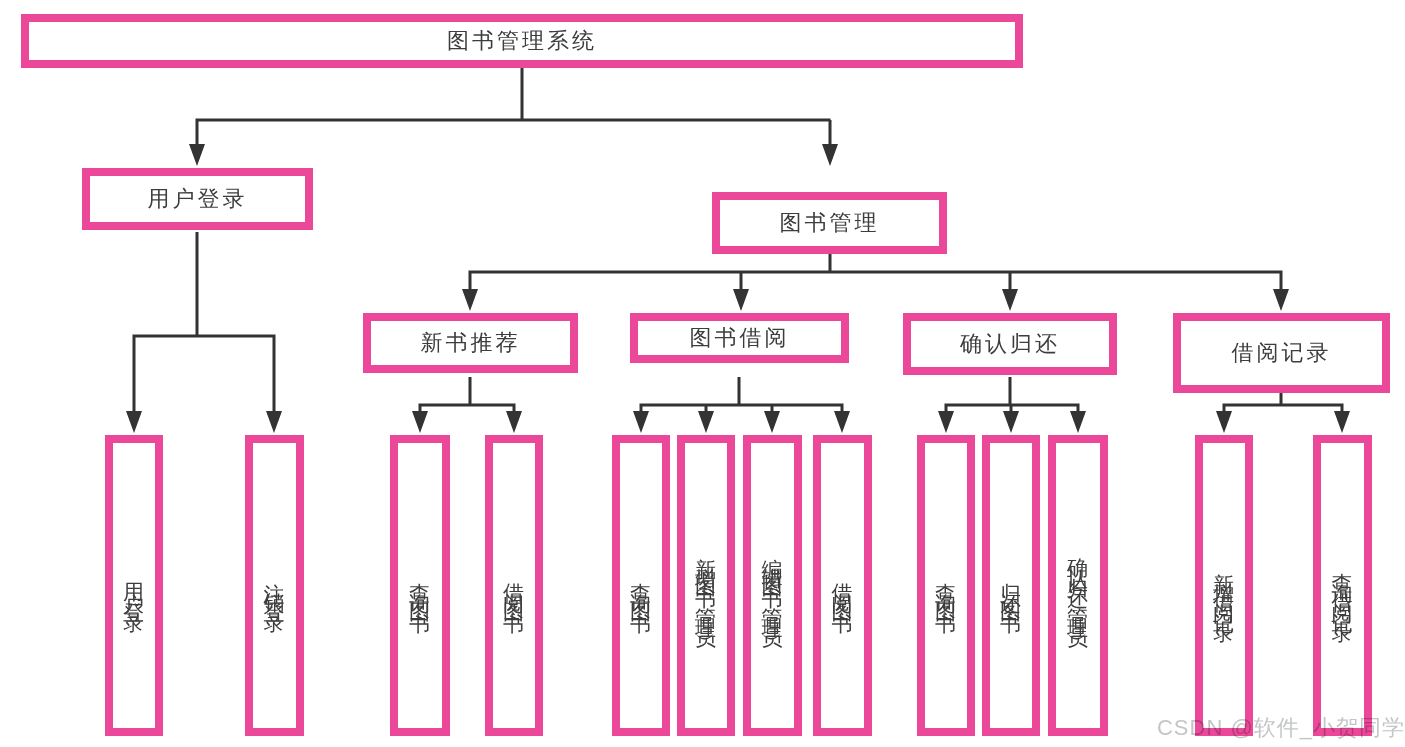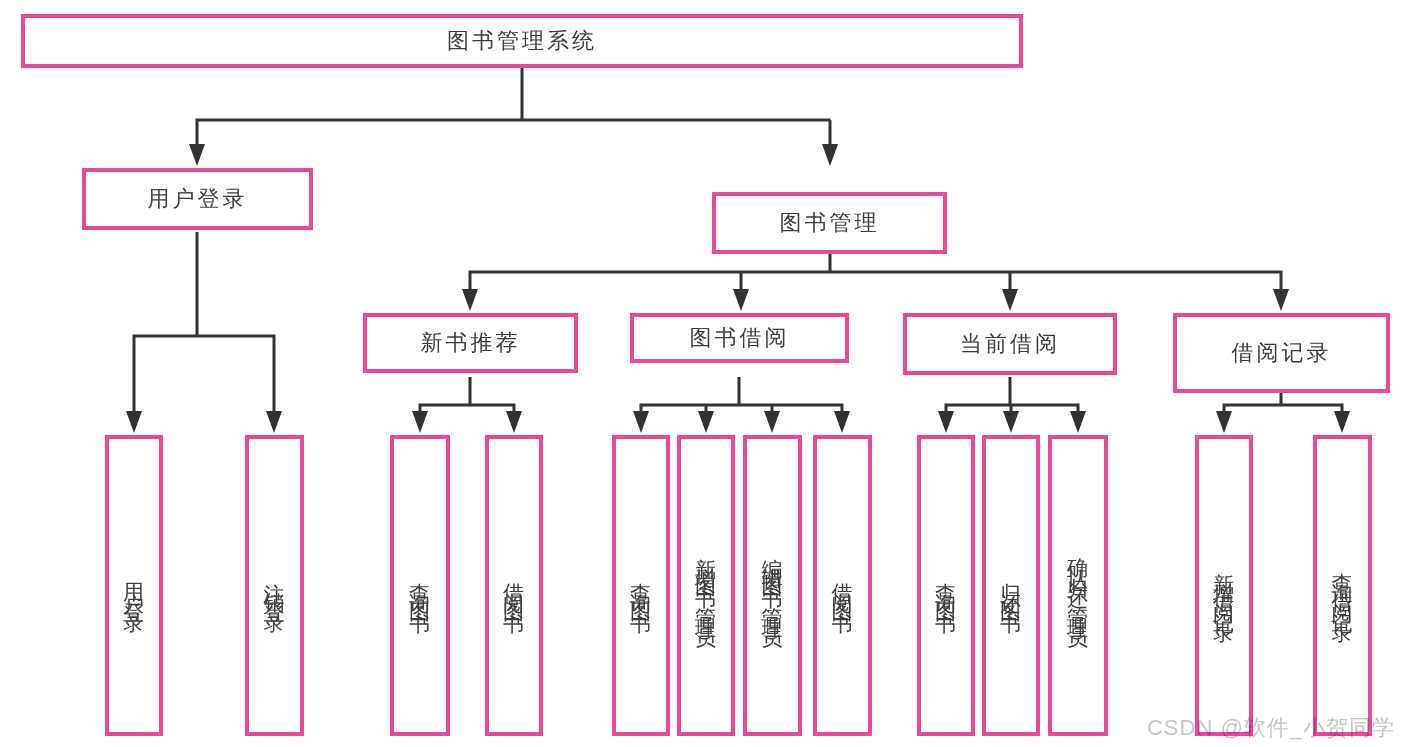--- a/index.html
+++ b/index.html
@@ -16,21 +16,21 @@
     overflow: hidden;
   }
   .connectors {
     position: absolute;
     left: 0; top: 0;
     width: 1405px; height: 747px;
     pointer-events: none;
   }
   .box {
     position: absolute;
-    border: 4px solid #ec4899;
+    border: 8px solid #ec4899;
     background: #ffffff;
     display: flex;
     align-items: center;
     justify-content: center;
     color: #3d3d3d;
   }
   .h-box {
     font-size: 22px;
     letter-spacing: 3px;
     white-space: nowrap;
@@ -38,21 +38,21 @@
   .leaf .vtext {
     writing-mode: vertical-rl;
     text-orientation: mixed;
     font-size: 21px;
     letter-spacing: 10px;
     line-height: 1;
     white-space: nowrap;
   }
   .watermark {
     position: absolute;
-    right: 10px;
+    right: 0;
     bottom: 4px;
     font-size: 22px;
     letter-spacing: 1px;
     color: #c3c5c7;
     mix-blend-mode: multiply;
     white-space: nowrap;
     z-index: 5;
   }
 </style>
 </head>
@@ -103,21 +103,21 @@
     </g>
   </svg>
 
   <div class="box h-box" style="left:21px; top:14px; width:1002px; height:54px;">图书管理系统</div>
 
   <div class="box h-box" style="left:82px; top:168px; width:231px; height:62px;">用户登录</div>
   <div class="box h-box" style="left:712px; top:168px; width:235px; height:62px;margin-top:24px;">图书管理</div>
 
   <div class="box h-box" style="left:363px; top:313px; width:215px; height:60px;">新书推荐</div>
   <div class="box h-box" style="left:630px; top:313px; width:219px; height:50px;">图书借阅</div>
-  <div class="box h-box" style="left:903px; top:313px; width:214px; height:62px;">当前借阅</div>
+  <div class="box h-box" style="left:903px; top:313px; width:214px; height:62px;">确认归还</div>
   <div class="box h-box" style="left:1173px; top:313px; width:217px; height:80px;">借阅记录</div>
 
   <div class="box leaf" style="left:105px; top:435px; width:58px; height:301px;">
     <span class="vtext">用户登录</span>
   </div>
   <div class="box leaf" style="left:245px; top:435px; width:59px; height:301px;">
     <span class="vtext">注销登录</span>
   </div>
 
   <div class="box leaf" style="left:390px; top:435px; width:60px; height:301px;">

